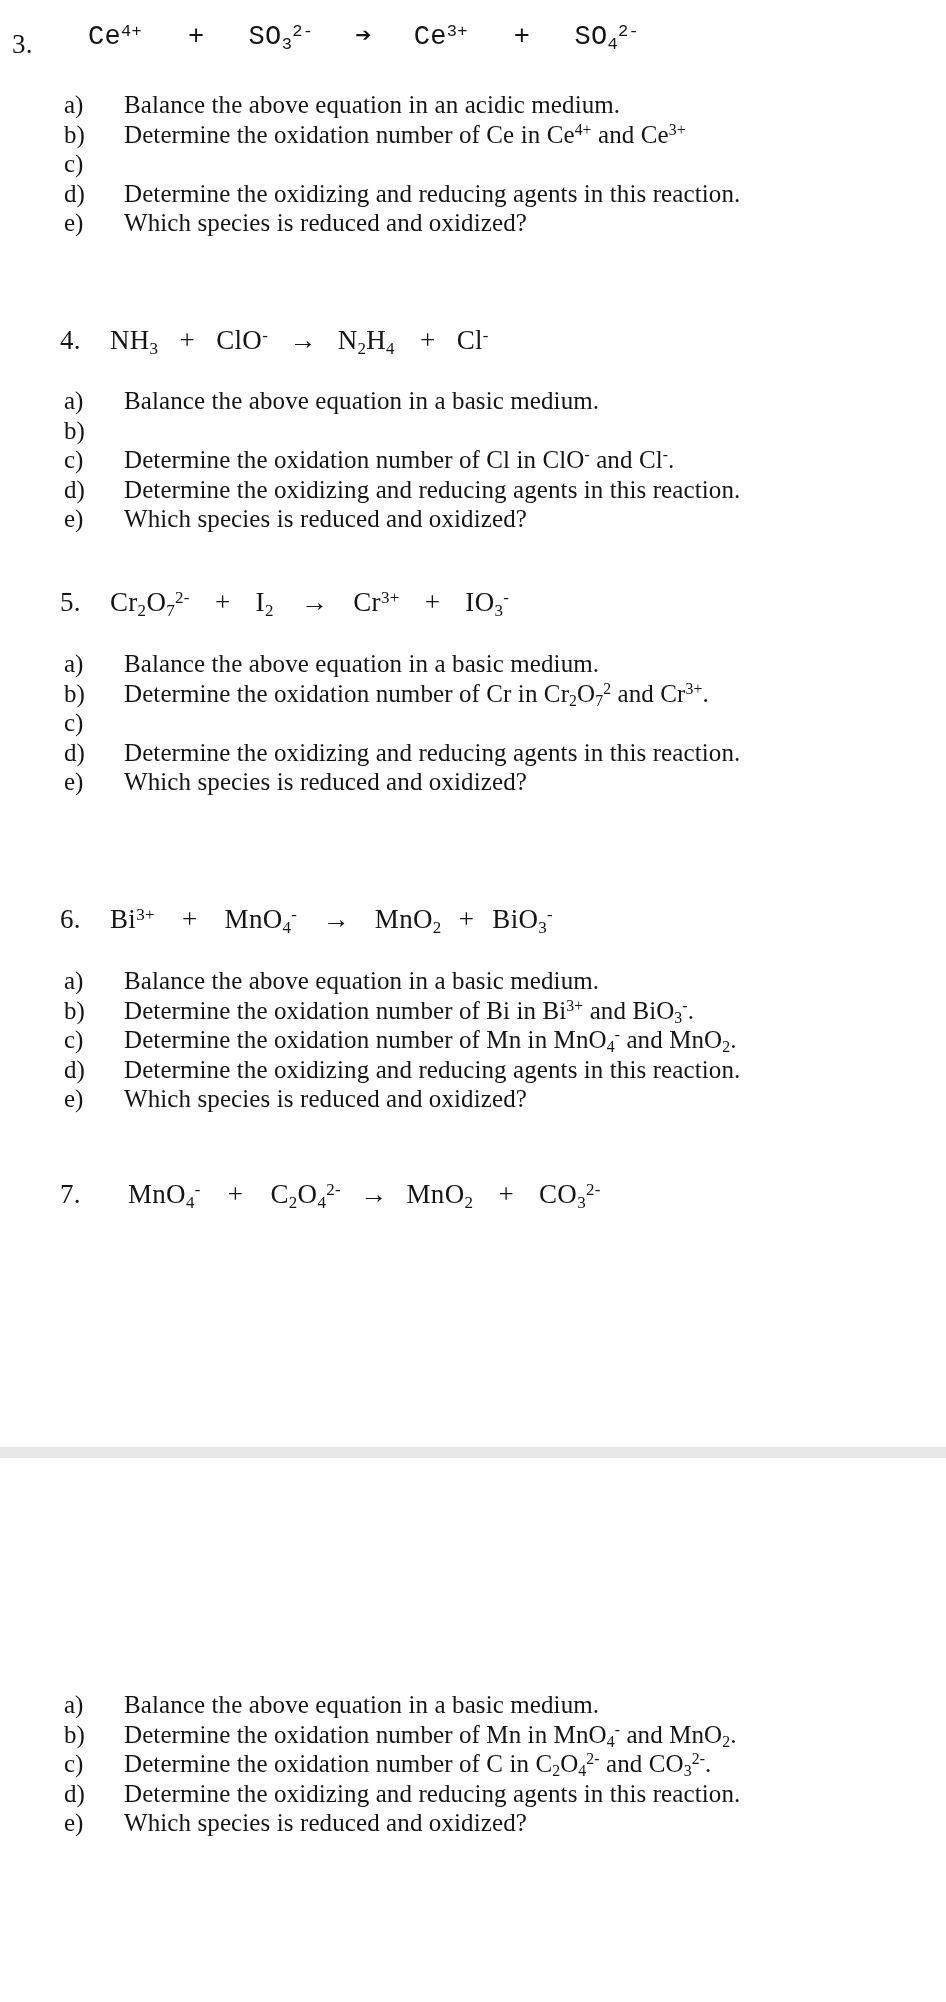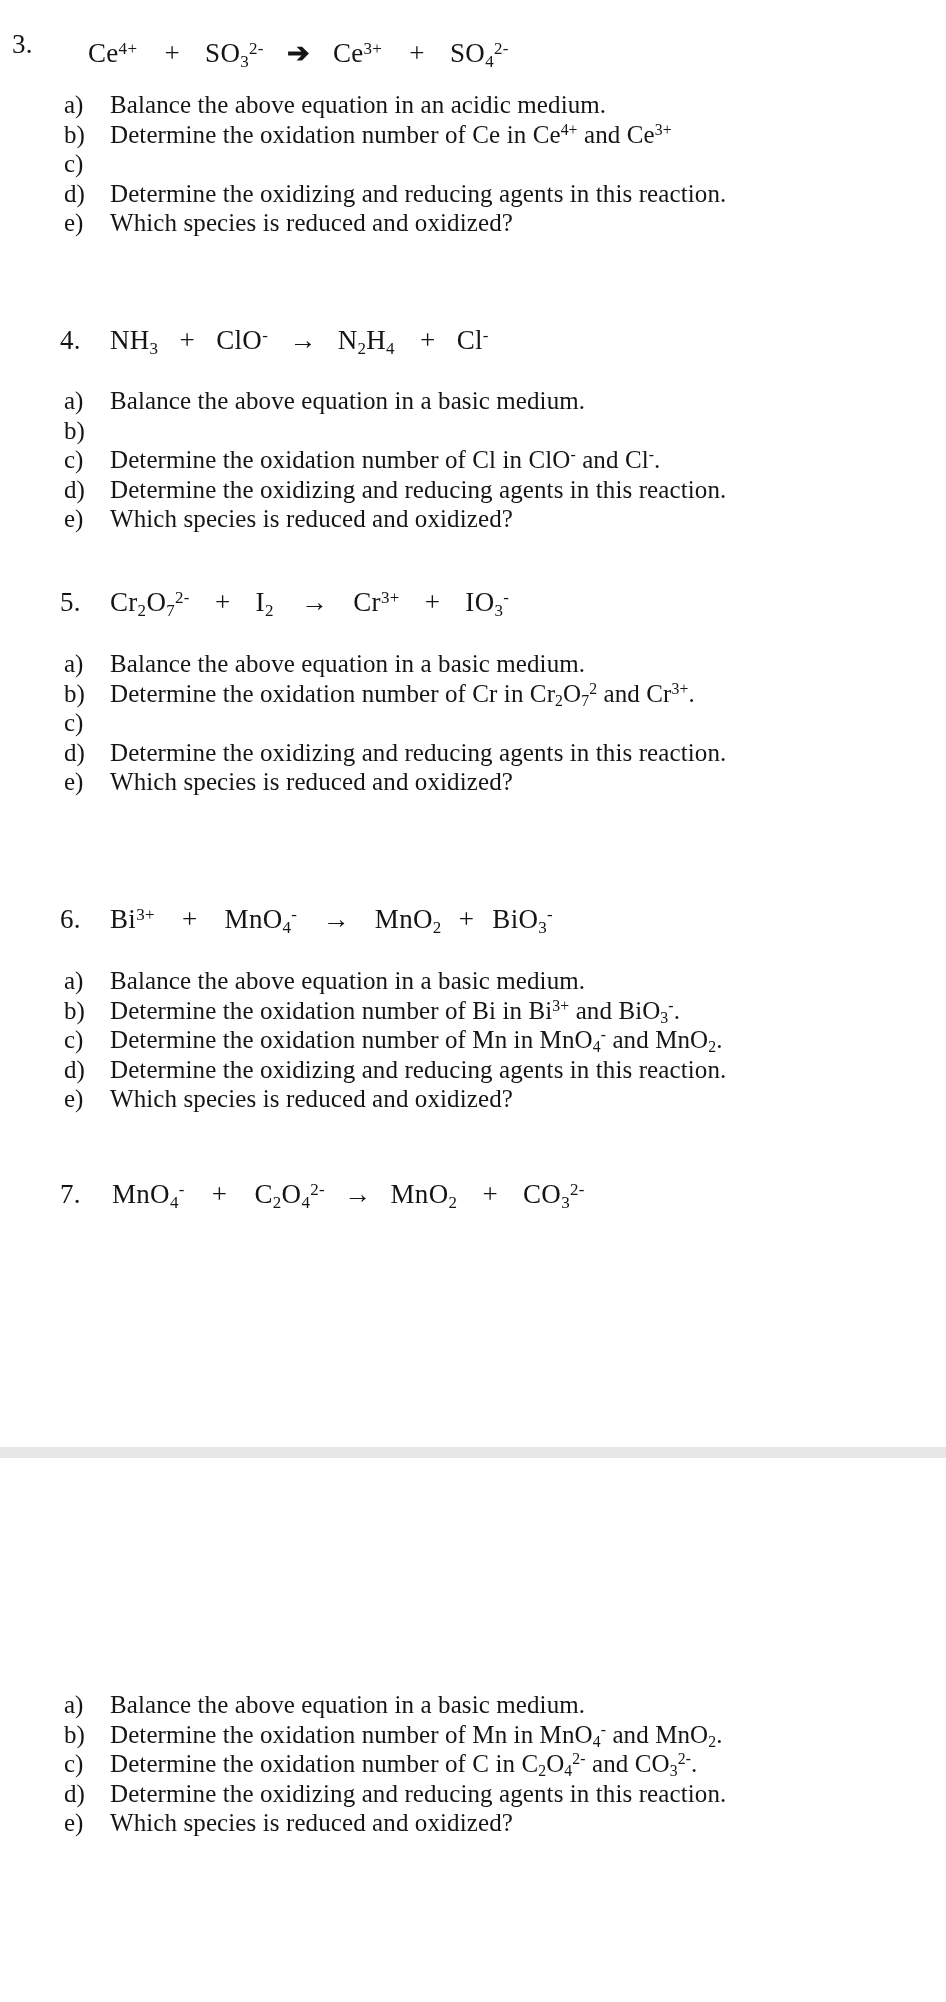--- a/index.html
+++ b/index.html
@@ -65,21 +65,21 @@
   }
   .sub-marker {
     position: absolute;
     left: 64px;
     top: 0;
     font-size: 25px;
     line-height: 29.5px;
   }
   .sub-text {
     position: absolute;
-    left: 110px;
+    left: 124px;
     top: 0;
     font-size: 25px;
     line-height: 29.5px;
     letter-spacing: 0.1px;
     text-align: right;
   }
 
   
   .page-break-band {
     position: absolute;
@@ -89,21 +89,21 @@
     background: #e7e7e7;
   }
 </style>
 </head>
 <body>
 
 <div class="page">
 
   <div class="abs qnum" style="left:12px; top:31px;">3.</div>
 
-  <div class="abs eq" style="left:88px; top:40px;">
+  <div class="abs eq" style="left:88px; top:24px;font-family:Liberation Mono, monospace;">
     <span>Ce<sup>4+</sup></span>
     <span style="display:inline-block;width:13px;"></span>
     <span>+</span>
     <span style="display:inline-block;width:11px;"></span>
     <span>SO<sub>3</sub><sup>2-</sup></span>
     <span style="display:inline-block;width:9px;"></span>
     <span class="arrow-bold">➔</span>
     <span style="display:inline-block;width:9px;"></span>
     <span>Ce<sup>3+</sup></span>
     <span style="display:inline-block;width:13px;"></span>
@@ -250,21 +250,21 @@
       <span class="sub-text">Determine the oxidizing and reducing agents in this reaction.</span>
     </div>
     <div class="subitem">
       <span class="sub-marker">e)</span>
       <span class="sub-text">Which species is reduced and oxidized?</span>
     </div>
   </div>
 
   <div class="abs qnum" style="left:60px; top:1181px;">7.</div>
 
-  <div class="abs eq" style="left:112px; top:1181px;text-align:center;">
+  <div class="abs eq" style="left:128px; top:1181px;text-align:center;">
     <span>MnO<sub>4</sub><sup>-</sup></span>
     <span style="display:inline-block;width:13px;"></span>
     <span>+</span>
     <span style="display:inline-block;width:13px;"></span>
     <span>C<sub>2</sub>O<sub>4</sub><sup>2-</sup></span>
     <span style="display:inline-block;width:5px;"></span>
     <span>→</span>
     <span style="display:inline-block;width:5px;"></span>
     <span>MnO<sub>2</sub></span>
     <span style="display:inline-block;width:11px;"></span>

